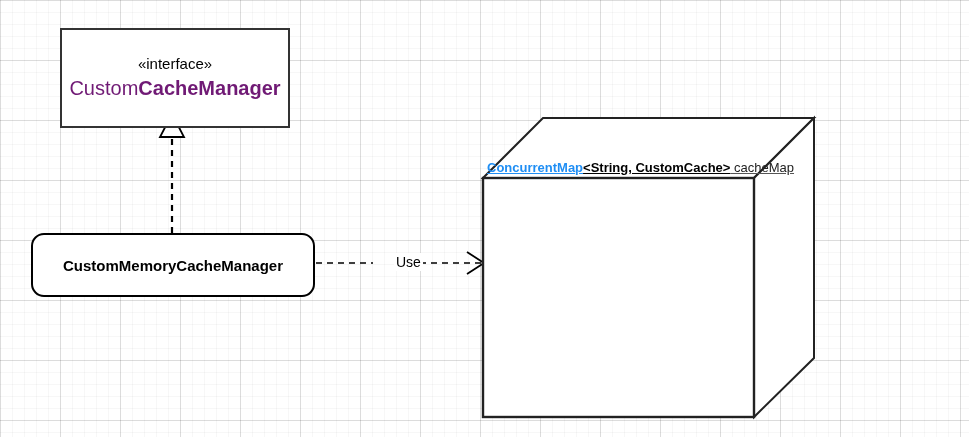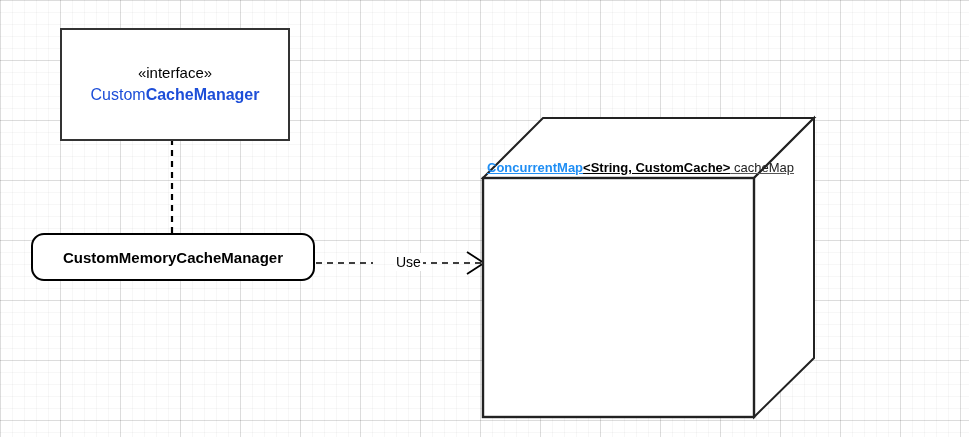--- a/index.html
+++ b/index.html
@@ -30,51 +30,51 @@
     height: 437px;
     pointer-events: none;
   }
 
   
   #interface-box {
     position: absolute;
     left: 60px;
     top: 28px;
     width: 230px;
-    height: 113px;
+    height: 100px;
     box-sizing: border-box;
     border: 2px solid #333333;
     background: #ffffff;
     display: flex;
     flex-direction: column;
     align-items: center;
     justify-content: center;
     line-height: 1.42;
   }
   #interface-box .stereotype {
     font-size: 15px;
     color: #000000;
     font-weight: normal;
     white-space: nowrap;
   }
   #interface-box .classname {
-    font-size: 16px;
-    color: #1d4ed8;
+    font-size: 20px;
+    color: #701a75;
     white-space: nowrap;
   }
   #interface-box .classname .plain { font-weight: normal; }
   #interface-box .classname .bold { font-weight: bold; }
 
   
   #impl-box {
     position: absolute;
     left: 31px;
     top: 233px;
     width: 284px;
-    height: 48px;
+    height: 64px;
     box-sizing: border-box;
     border: 2px solid #000000;
     border-radius: 13px;
     background: #ffffff;
     display: flex;
     align-items: center;
     justify-content: center;
   }
   #impl-box .classname {
     font-size: 15px;

